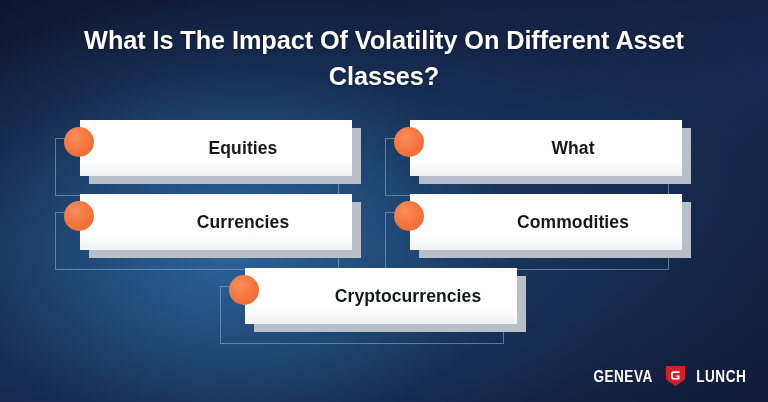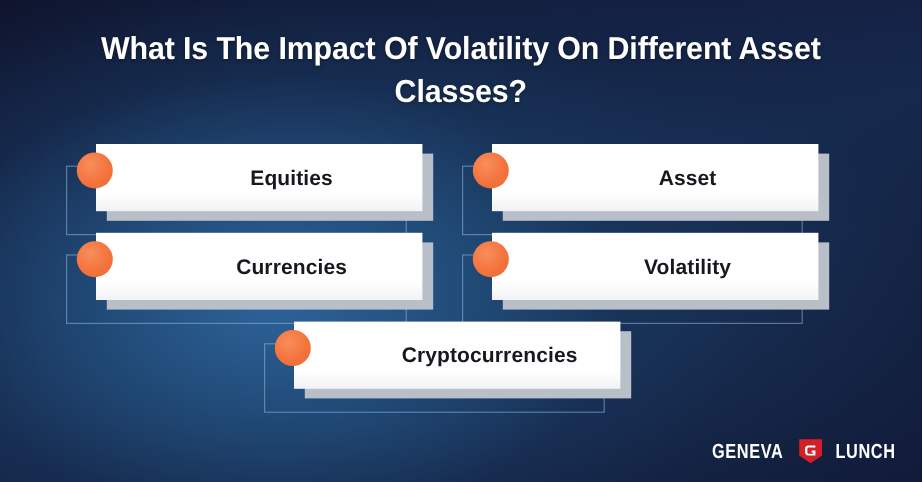--- a/index.html
+++ b/index.html
@@ -170,39 +170,39 @@
       <div class="card-face">
         <span class="card-label">Equities</span>
       </div>
       <div class="card-dot"></div>
     </div>
 
     <div class="card-slot r1c2">
       <div class="card-outline"></div>
       <div class="card-plate"></div>
       <div class="card-face">
-        <span class="card-label">Asset</span>
+        <span class="card-label">What</span>
       </div>
       <div class="card-dot"></div>
     </div>
 
     <div class="card-slot r2c1">
       <div class="card-outline"></div>
       <div class="card-plate"></div>
       <div class="card-face">
         <span class="card-label">Currencies</span>
       </div>
       <div class="card-dot"></div>
     </div>
 
     <div class="card-slot r2c2">
       <div class="card-outline"></div>
       <div class="card-plate"></div>
       <div class="card-face">
-        <span class="card-label">Volatility</span>
+        <span class="card-label">Commodities</span>
       </div>
       <div class="card-dot"></div>
     </div>
 
     <div class="card-slot r3c1">
       <div class="card-outline"></div>
       <div class="card-plate"></div>
       <div class="card-face">
         <span class="card-label">Cryptocurrencies</span>
       </div>

